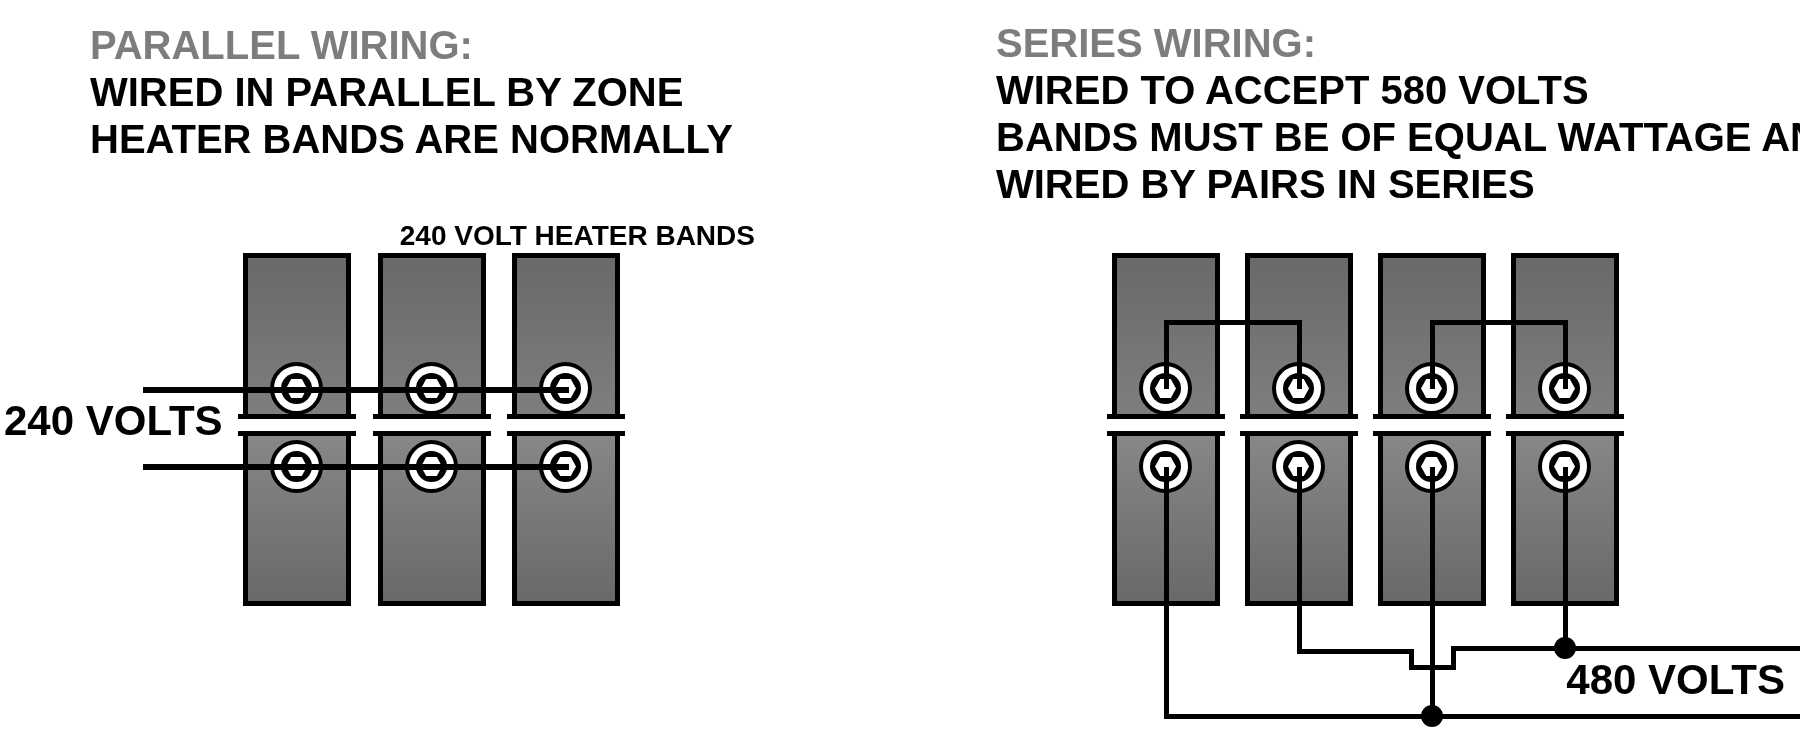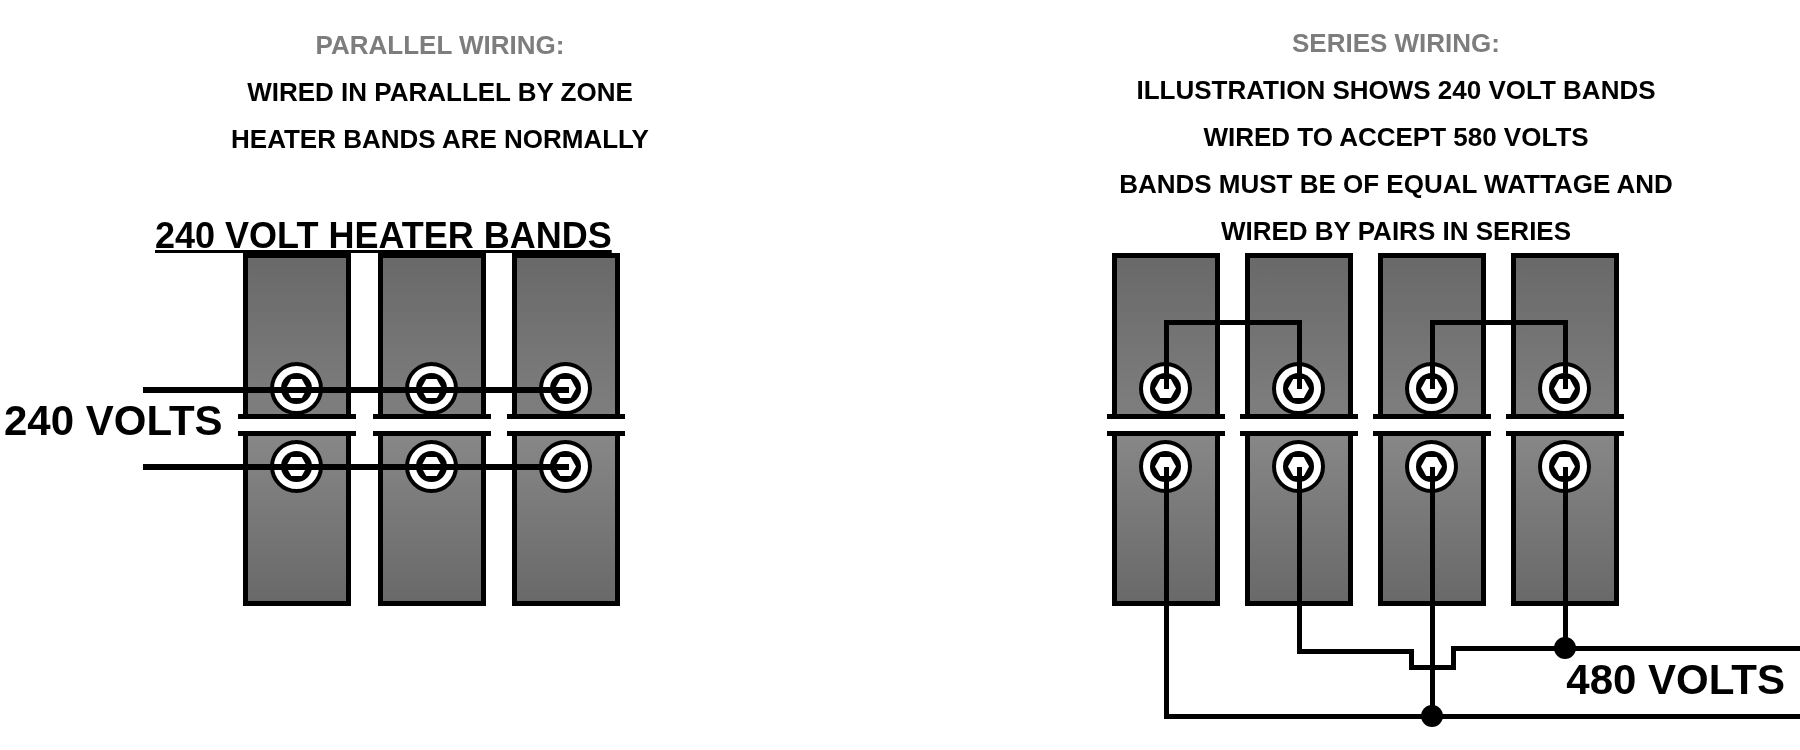--- a/index.html
+++ b/index.html
@@ -5,23 +5,23 @@
   :root{
     --background:#ffffff; --heading-accent:#7d7d7d; --text:#000000; --line:#000000;
     --band-dark:#696969; --band-mid:#7d7d7d; --band-light:#878787;
   }
   *{margin:0;padding:0;box-sizing:border-box;}
   html,body{background:#e8e8e8;}
   #canvas{
     position:relative;width:1800px;height:750px;background:var(--background);
     overflow:hidden;font-family:"Liberation Sans",sans-serif;font-weight:700;color:var(--text);
   }
-  .heading{position:absolute;text-align:center;font-size:26px;line-height:47px;white-space:nowrap;}
+  .heading{position:absolute;text-align:left;font-size:40px;line-height:47px;white-space:nowrap;}
   .heading .accent{color:var(--heading-accent);}
-  .diagram-title{position:absolute;text-align:left;font-size:36px;line-height:44px;white-space:nowrap;text-decoration:underline;}
+  .diagram-title{position:absolute;text-align:right;font-size:28px;line-height:44px;white-space:nowrap;}
   .volts-label{position:absolute;font-size:42px;line-height:42px;white-space:nowrap;}
 
   
   .band{position:absolute;top:253px;width:108px;height:353px;z-index:1;}
   .seg{position:absolute;left:0;right:0;border:5px solid var(--line);}
   .seg-top{top:0;height:161px;border-bottom:none;background:linear-gradient(180deg,var(--band-dark),#7e7e7e);}
   .seg-bot{top:183px;height:170px;border-top:none;background:linear-gradient(180deg,var(--band-light),var(--band-dark));}
   .strip{position:absolute;left:-5px;right:-5px;top:161px;height:22px;background:#fff;
          border-top:5px solid var(--line);border-bottom:5px solid var(--line);z-index:2;}
   
@@ -78,21 +78,20 @@
 
     <div class="wire h" style="left:143px;top:387px;width:426px;"></div>
     <div class="wire h" style="left:143px;top:464px;width:426px;"></div>
 
     <div class="volts-label" style="left:4px;top:400px;">240 VOLTS</div>
   </section>
 
   <section>
     <div class="heading" style="left:996px;top:20px;width:800px;">
       <div class="accent">SERIES WIRING:</div>
-      <div>ILLUSTRATION SHOWS 240 VOLT BANDS</div>
       <div>WIRED TO ACCEPT 580 VOLTS</div>
       <div>BANDS MUST BE OF EQUAL WATTAGE AND</div>
       <div>WIRED BY PAIRS IN SERIES</div>
     </div>
 
     <div class="band" style="left:1112px;">
       <div class="seg seg-top"></div>
       <div class="seg seg-bot"></div>
       <div class="strip"></div>
       <div class="terminal upper"></div>

